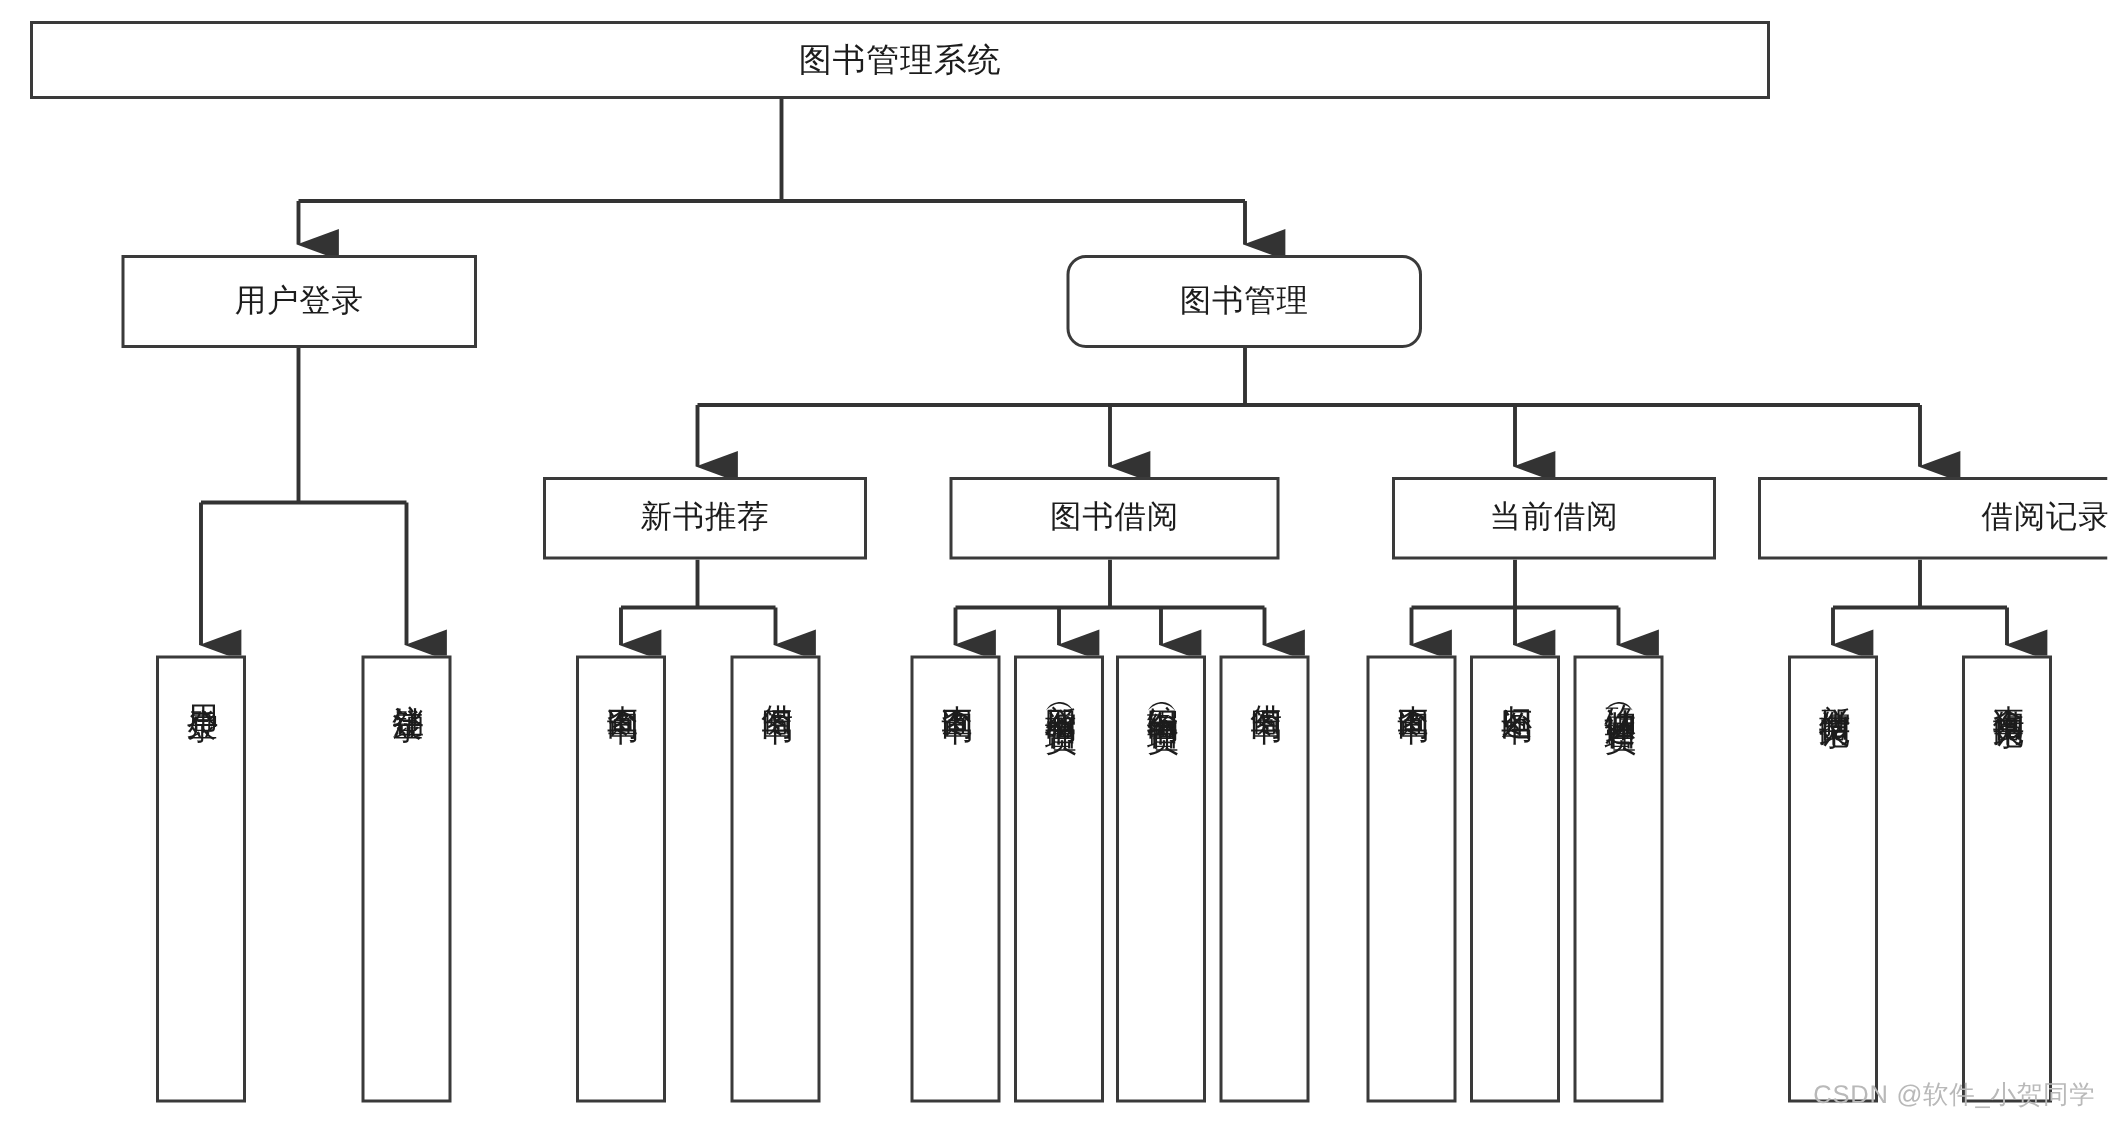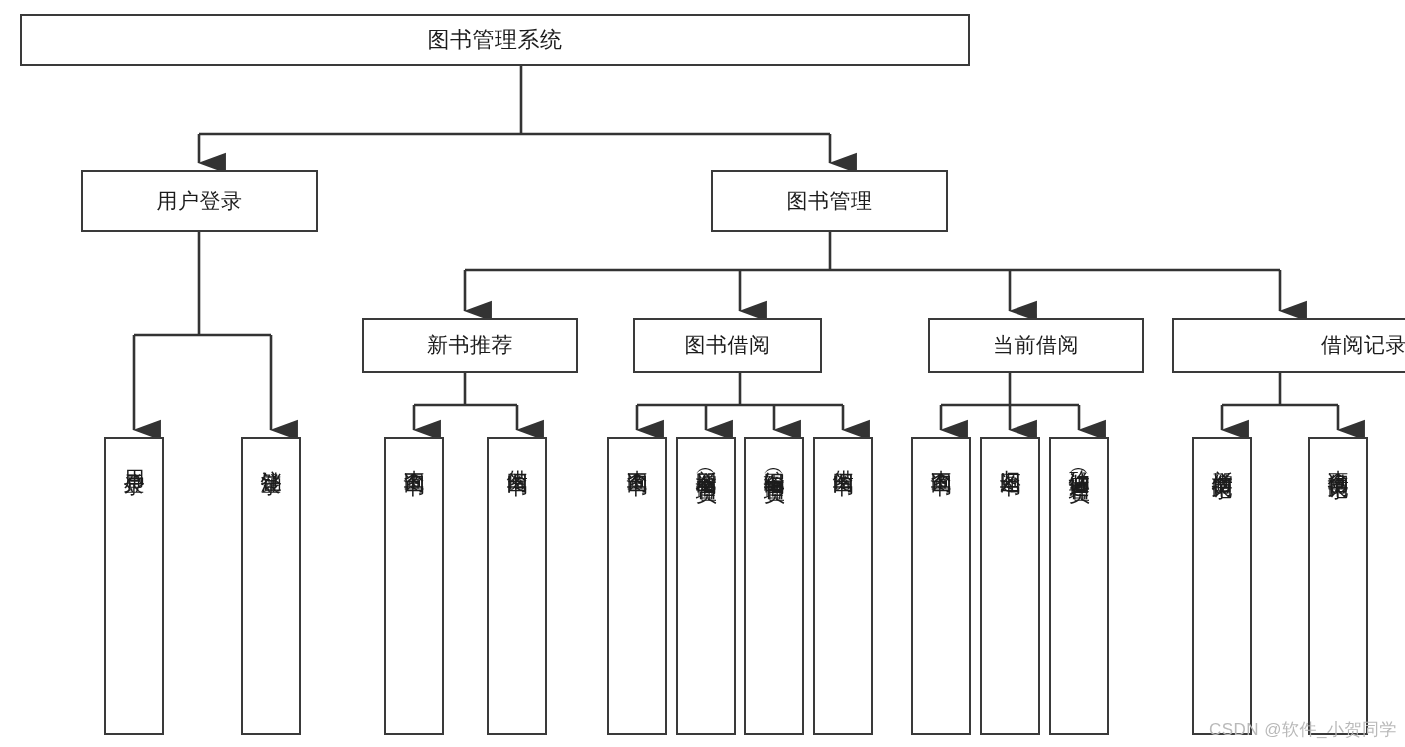--- a/index.html
+++ b/index.html
@@ -112,35 +112,35 @@
       <path d="M1010,405 L1010,430" marker-end="url(#arrow)"></path>
       <path d="M1079,405 L1079,430" marker-end="url(#arrow)"></path>
 
       <path d="M1280,373 L1280,405"></path>
       <path d="M1222,405 L1338,405"></path>
       <path d="M1222,405 L1222,430" marker-end="url(#arrow)"></path>
       <path d="M1338,405 L1338,430" marker-end="url(#arrow)"></path>
     </g>
   </svg>
 
-  <div class="node root" style="left:20px; top:14px; width:950px; height:52px;">
+  <div class="node root" style="left:20px; top:14px; width:1160px; height:52px;">
     <span class="lbl">图书管理系统</span>
   </div>
 
   <div class="node" style="left:81px; top:170px; width:237px; height:62px;">
     <span class="lbl">用户登录</span>
   </div>
-  <div class="node" style="left:711px; top:170px; width:237px; height:62px;">
+  <div class="node" style="left:711px; top:170px; width:237px; height:62px;border-radius:13px;">
     <span class="lbl">图书管理</span>
   </div>
 
   <div class="node" style="left:362px; top:318px; width:216px; height:55px;">
     <span class="lbl">新书推荐</span>
   </div>
-  <div class="node" style="left:633px; top:318px; width:189px; height:55px;">
+  <div class="node" style="left:633px; top:318px; width:220px; height:55px;">
     <span class="lbl">图书借阅</span>
   </div>
   <div class="node" style="left:902px; top:318px; width:216px; height:55px;margin-left:26px;">
     <span class="lbl">当前借阅</span>
   </div>
   <div class="node" style="left:1172px; top:318px; width:237px; height:55px;justify-content:flex-end;">
     <span class="lbl">借阅记录</span>
   </div>
 
   <div class="node leaf" style="left:104px; top:437px; width:60px; height:298px;">

